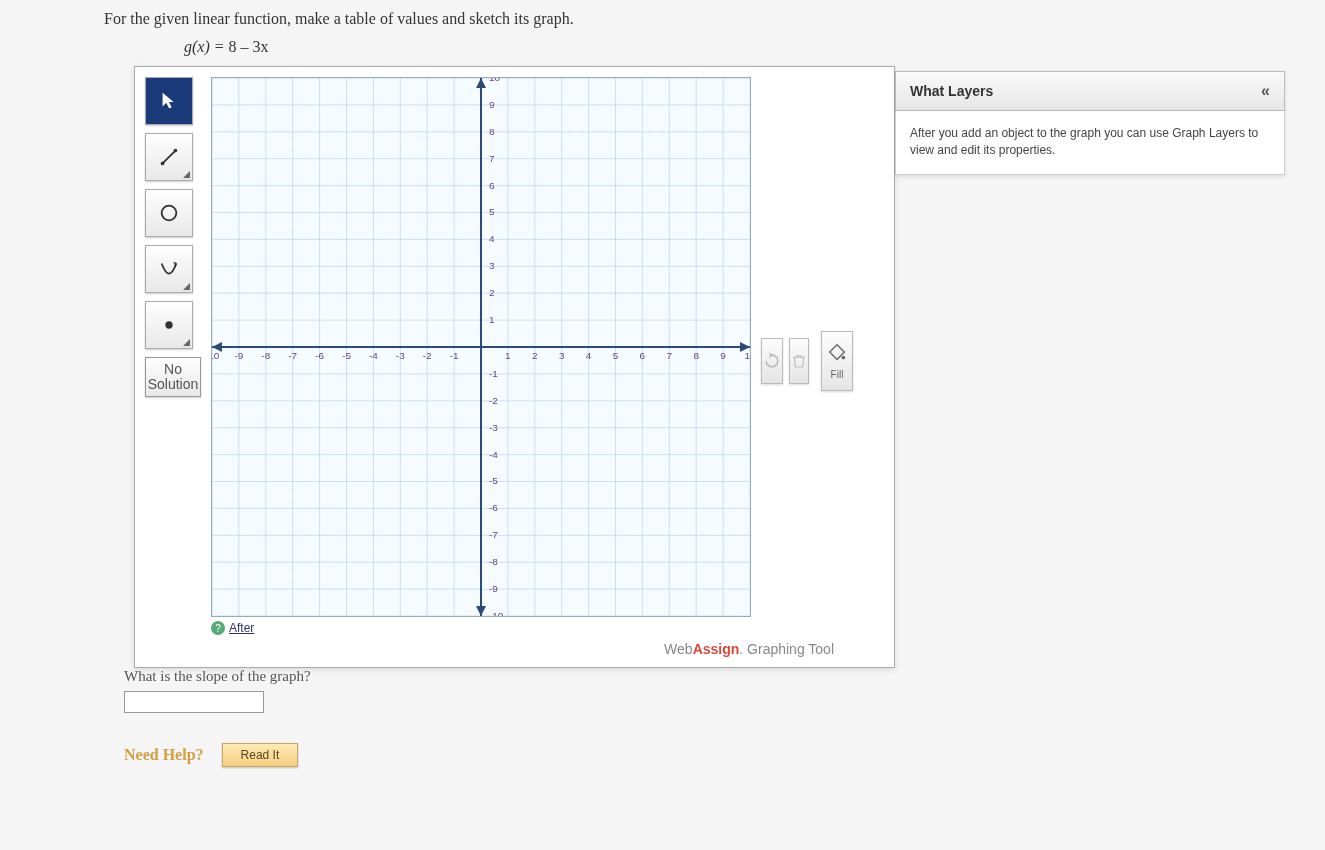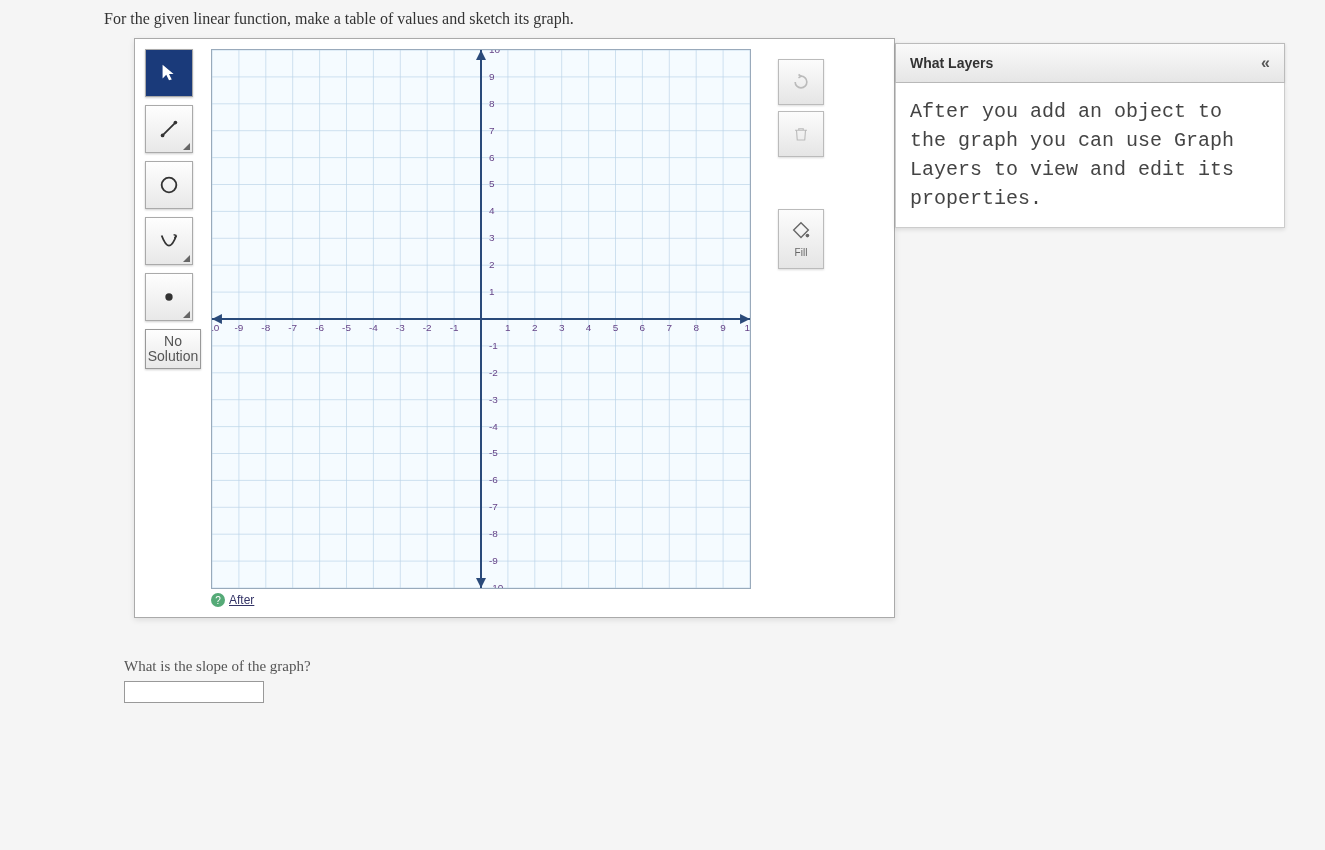--- a/index.html
+++ b/index.html
@@ -18,48 +18,51 @@
 .tool-btn { width: 48px; height: 48px; border: 1px solid #aaa; background: linear-gradient(to bottom,#fefefe,#e8e8e8); display: flex; align-items: center; justify-content: center; cursor: pointer; font-size: 18px; color: #333; position: relative; box-shadow: 0 1px 2px rgba(0,0,0,0.2); }
 .tool-btn.selected { background: #1a3a7a; color: #fff; }
 .tool-btn .corner { position: absolute; right: 2px; bottom: 2px; width: 0; height: 0; border-left: 7px solid transparent; border-bottom: 7px solid #666; }
 .tool-btn svg { width: 22px; height: 22px; }
 .no-solution { width: 56px; height: 40px; border: 1px solid #999; background: linear-gradient(to bottom,#fefefe,#e8e8e8); font-size: 14px; text-align: center; display: flex; align-items: center; justify-content: center; color: #555; cursor: pointer; line-height: 1.1; box-shadow: 0 1px 2px rgba(0,0,0,0.2);}
 
 .canvas-wrap { position: relative; }
 .grid-canvas { width: 540px; height: 540px; border: 1px solid #9ab; background: #f5fbff; position: relative; overflow: hidden; }
 .grid-canvas svg { position: absolute; inset: 0; }
 
-.right-tools { display: flex; flex-direction: column; gap: 6px; align-items: center; width: 80px; padding-top: 10px;}
+.right-tools { display: flex; flex-direction: row; gap: 6px; align-items: center; width: 80px; padding-top: 10px;}
 .rt-btn { width: 46px; height: 46px; border: 1px solid #bbb; background: linear-gradient(to bottom,#fcfcfc,#e5e5e5); display:flex; align-items:center; justify-content:center; font-size:11px; color:#888; cursor:pointer; box-shadow: 0 1px 2px rgba(0,0,0,0.15);}
 .rt-btn.fill-group { flex-direction: column; height: 60px; padding: 4px; }
 .rt-btn .bucket { font-size: 18px; color:#555; }
 
 .help-link { margin-top: 4px; font-size: 12px; color: #336; cursor: pointer; display: flex; align-items: center; gap: 4px;}
 .help-link .q { display:inline-flex; width:14px; height:14px; border-radius:50%; background:#5a7; color:#fff; font-size:10px; align-items:center; justify-content:center;}
 
 .brand { text-align: right; font-size: 14px; color: #888; margin-top: 6px; padding-right: 50px;}
 .brand .assign { color: #d9483b; font-weight: bold; }
 
 .layers-panel { width: 400px; margin-top: 5px;}
 .layers-header { border: 1px solid #bbb; background: linear-gradient(to bottom,#fafafa,#e6e6e6); padding: 10px 14px; display:flex; justify-content:space-between; align-items:center; font-weight:bold; color:#333; box-shadow: 0 1px 3px rgba(0,0,0,0.15);}
 .layers-header .chev { font-size: 16px; font-weight: bold; color:#555; cursor:pointer;}
-.layers-body { border: 1px solid #ccc; border-top:none; background: #fff; padding: 14px; font-size: 20px; color: #444; line-height: 1.45; box-shadow: 0 2px 4px rgba(0,0,0,0.1); font-family: Liberation Mono, monospace;}
-
-.follow-q { margin-top: 40px; margin-left: 20px; font-family: Georgia, serif; font-size: 15px; color: #555; }
+.layers-body { border: 1px solid #ccc; border-top:none; background: #fff; padding: 14px; font-size: 12px; color: #444; line-height: 1.45; box-shadow: 0 2px 4px rgba(0,0,0,0.1);}
+
+.follow-q { margin-left: 20px; font-family: Georgia, serif; font-size: 15px; color: #555; }
 .ans-input { margin-top: 6px; margin-left: 20px; width: 140px; height: 22px; border:1px solid #999; background:#fff; padding: 0 4px; font-size: 13px;}
 
 .need-help-row { margin-top: 30px; margin-left: 20px; display:flex; align-items:center; gap: 18px;}
 .need-help { font-family: Georgia, serif; font-weight:bold; color:#d4a040; font-size:16px;}
 .read-it { background: linear-gradient(to bottom,#ffe9b8,#f5cf80); border:1px solid #c9a560; padding: 4px 18px; font-size: 12px; color:#5a4520; cursor:pointer; box-shadow: 0 1px 2px rgba(0,0,0,0.2);}
 </style>
 </head>
 <body>
 
 <div class="page">
   <div class="question-text">For the given linear function, make a table of values and sketch its graph.</div>
+  <div class="equation">
+    <span class="var">g(x)</span> = <span class="num">8 – 3x</span>
+  </div>
 
   <div class="graph-container">
     <div class="graph-widget">
       <div class="graph-main">
 
         <div class="toolbar">
           <div class="tool-btn selected">
             <svg viewBox="0 0 24 24">
                 <path fill="#fff" d="M5 3l0 15 4-4 3 6 3-1-3-6 5 0z"></path>
               </svg>
@@ -210,27 +213,34 @@
               <svg width="22" height="22" viewBox="0 0 24 24">
                   <path d="M12 3 L20 11 L12 19 L4 11 Z" fill="none" stroke="#666" stroke-width="1.5"></path>
                   <circle cx="19" cy="17" r="2" fill="#666"></circle>
                 </svg>
             </span>
             <span style="font-size:10px;color:#666">Fill</span>
           </div>
         </div>
 
       </div>
+      <div class="brand">
+        <span>Web</span><span class="assign">Assign</span><span>. Graphing Tool</span>
+      </div>
     </div>
 
     <div class="layers-panel">
       <div class="layers-header">
         <span>What Layers</span>
         <span class="chev">«</span>
       </div>
       <div class="layers-body">After you add an object to the graph you can use Graph Layers to view and edit its properties.</div>
     </div>
   </div>
 
   <div class="follow-q">What is the slope of the graph?</div>
   <input class="ans-input" type="text" style="">
 
+  <div class="need-help-row">
+    <span class="need-help">Need Help?</span>
+    <button class="read-it">Read It</button>
+  </div>
 </div>
 
 </body></html>

